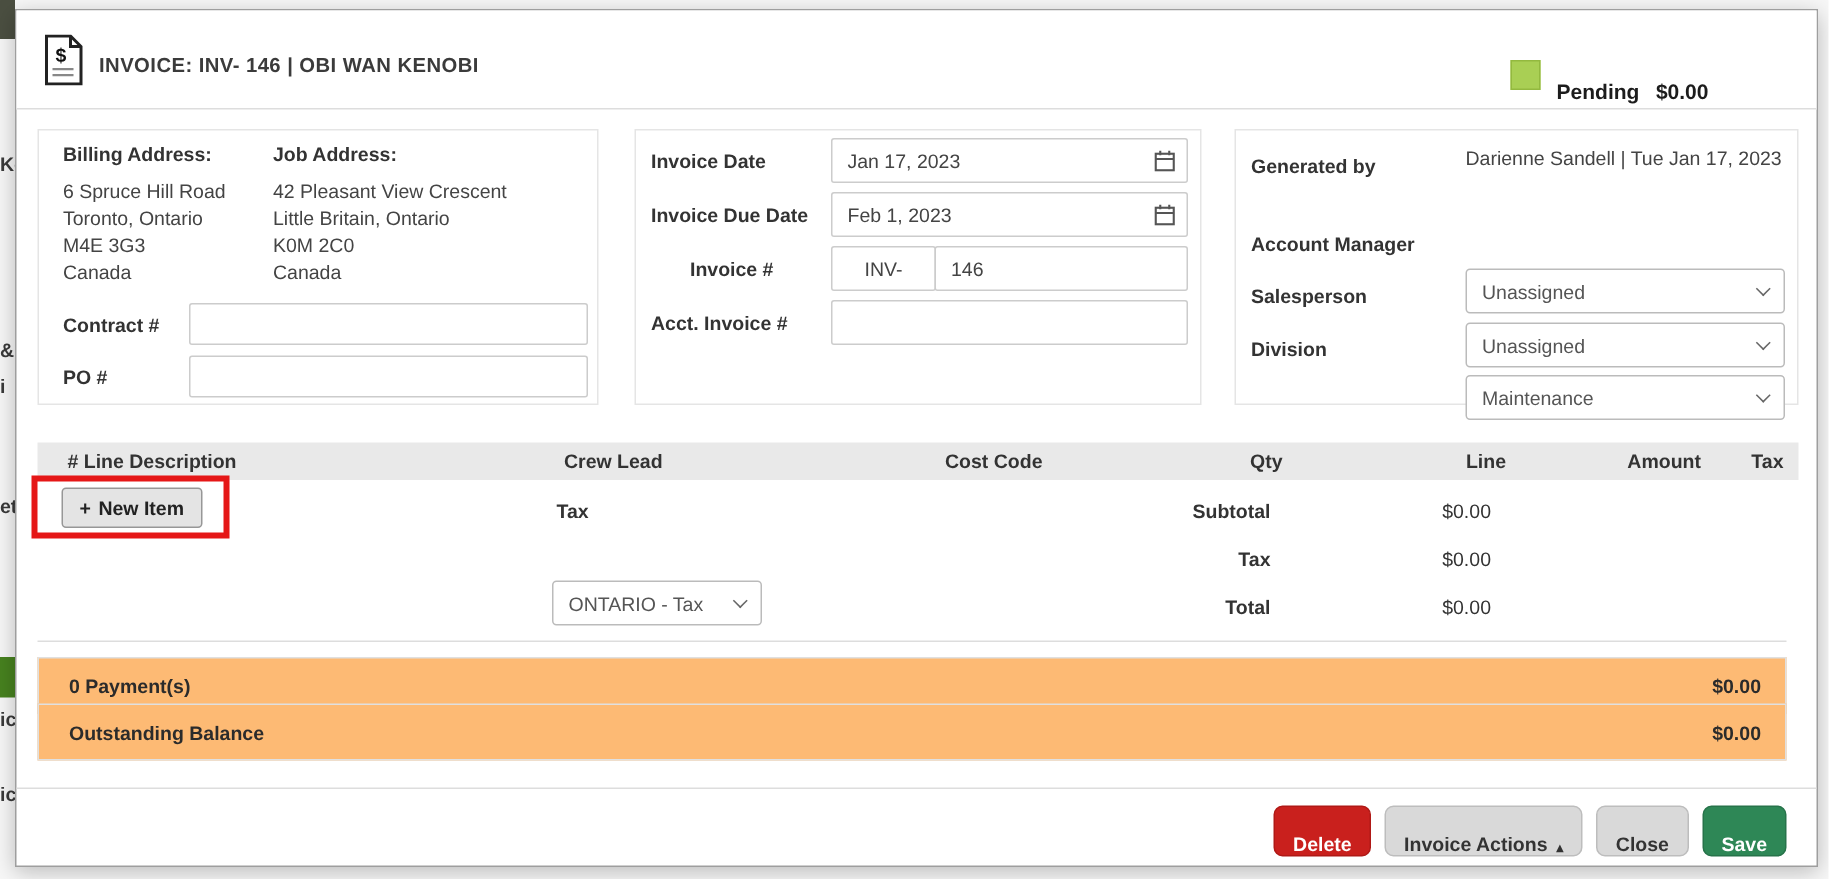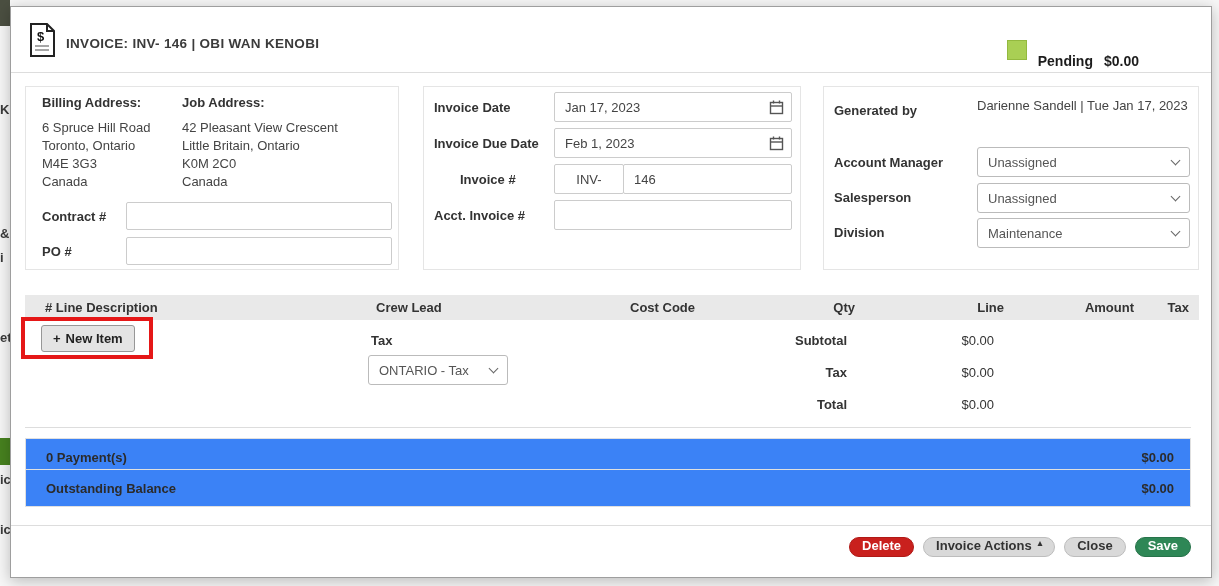--- a/index.html
+++ b/index.html
@@ -43,21 +43,21 @@
     font-family:"Liberation Sans", sans-serif; font-size:13px; color:#444;
     padding:0 10px; background:#fff; outline:none;
   }
   .input-wrap { position:absolute; }
   .input-wrap input { width:100%; height:100%; }
   .cal-icon { position:absolute; right:8px; top:8px; cursor:pointer; }
 
   .select {
     position:absolute; border:1px solid #bbb; border-radius:3px; background:#fff;
     display:flex; align-items:center; justify-content:space-between;
-    padding:0 10px; font-size:13px; color:#555; height:30px; cursor:pointer;
+    padding:0 10px; font-size:13px; color:#555; height:30px; cursor:pointer;margin-top:32px;
   }
   .chev { width:7px; height:7px; border-right:1.8px solid #666; border-bottom:1.8px solid #666; transform:rotate(45deg); margin-top:-4px; flex:0 0 auto; }
 
   
   .grid-header { position:absolute; left:14px; top:288px; width:1174px; height:25px; background:#e9e9e9; }
   .grid-header span { position:absolute; top:5px; font-size:13px; font-weight:bold; color:#333; white-space:nowrap; }
   .col-desc   { left:20px; }
   .col-crew   { left:351px; }
   .col-cost   { left:605px; }
   .col-qty    { right:344px; }
@@ -79,32 +79,32 @@
   .tax-select { left:357px; top:348px; width:140px; }
 
   .tot-label { position:absolute; right:364px; font-size:13px; font-weight:bold; color:#333; text-align:right; }
   .tot-value { position:absolute; right:217px; font-size:13px; color:#333; text-align:right; }
 
   .divider { position:absolute; left:14px; width:1166px; height:1px; background:#ddd; }
 
   
   .pay-bar {
     position:absolute; left:14px; width:1166px; height:38px;
-    background:#3b82f6; border:1px solid #e0e0e0;
+    background:#fdba74; border:1px solid #e0e0e0;
     display:flex; align-items:center; justify-content:space-between;
     padding:0 16px 0 20px; font-size:13px; font-weight:bold; color:#2b2b2b;
     cursor:pointer;
   }
 
   
   .footer-divider { position:absolute; left:0; right:0; top:518px; height:1px; background:#ddd; }
   .footer-btns { position:absolute; right:20px; top:530px; display:flex; gap:9px; }
   .btn {
-    height:20px; padding:0 12px; display:flex; align-items:flex-start;
-    font-size:13px; font-weight:bold; border-radius:12px; cursor:pointer;
+    height:34px; padding:0 12px; display:flex; align-items:flex-end;
+    font-size:13px; font-weight:bold; border-radius:6px; cursor:pointer;
     border:1px solid transparent; white-space:nowrap;
   }
   .btn-delete { background:#c9201d; border-color:#b01916; color:#fff; }
   .btn-gray   { background:#d9d9d9; border-color:#bdbdbd; color:#333; }
   .btn-save   { background:#2e8756; border-color:#27734a; color:#fff; }
   .caret-up { font-size:9px; margin-left:6px; }
 </style>
 </head>
 <body>
 

